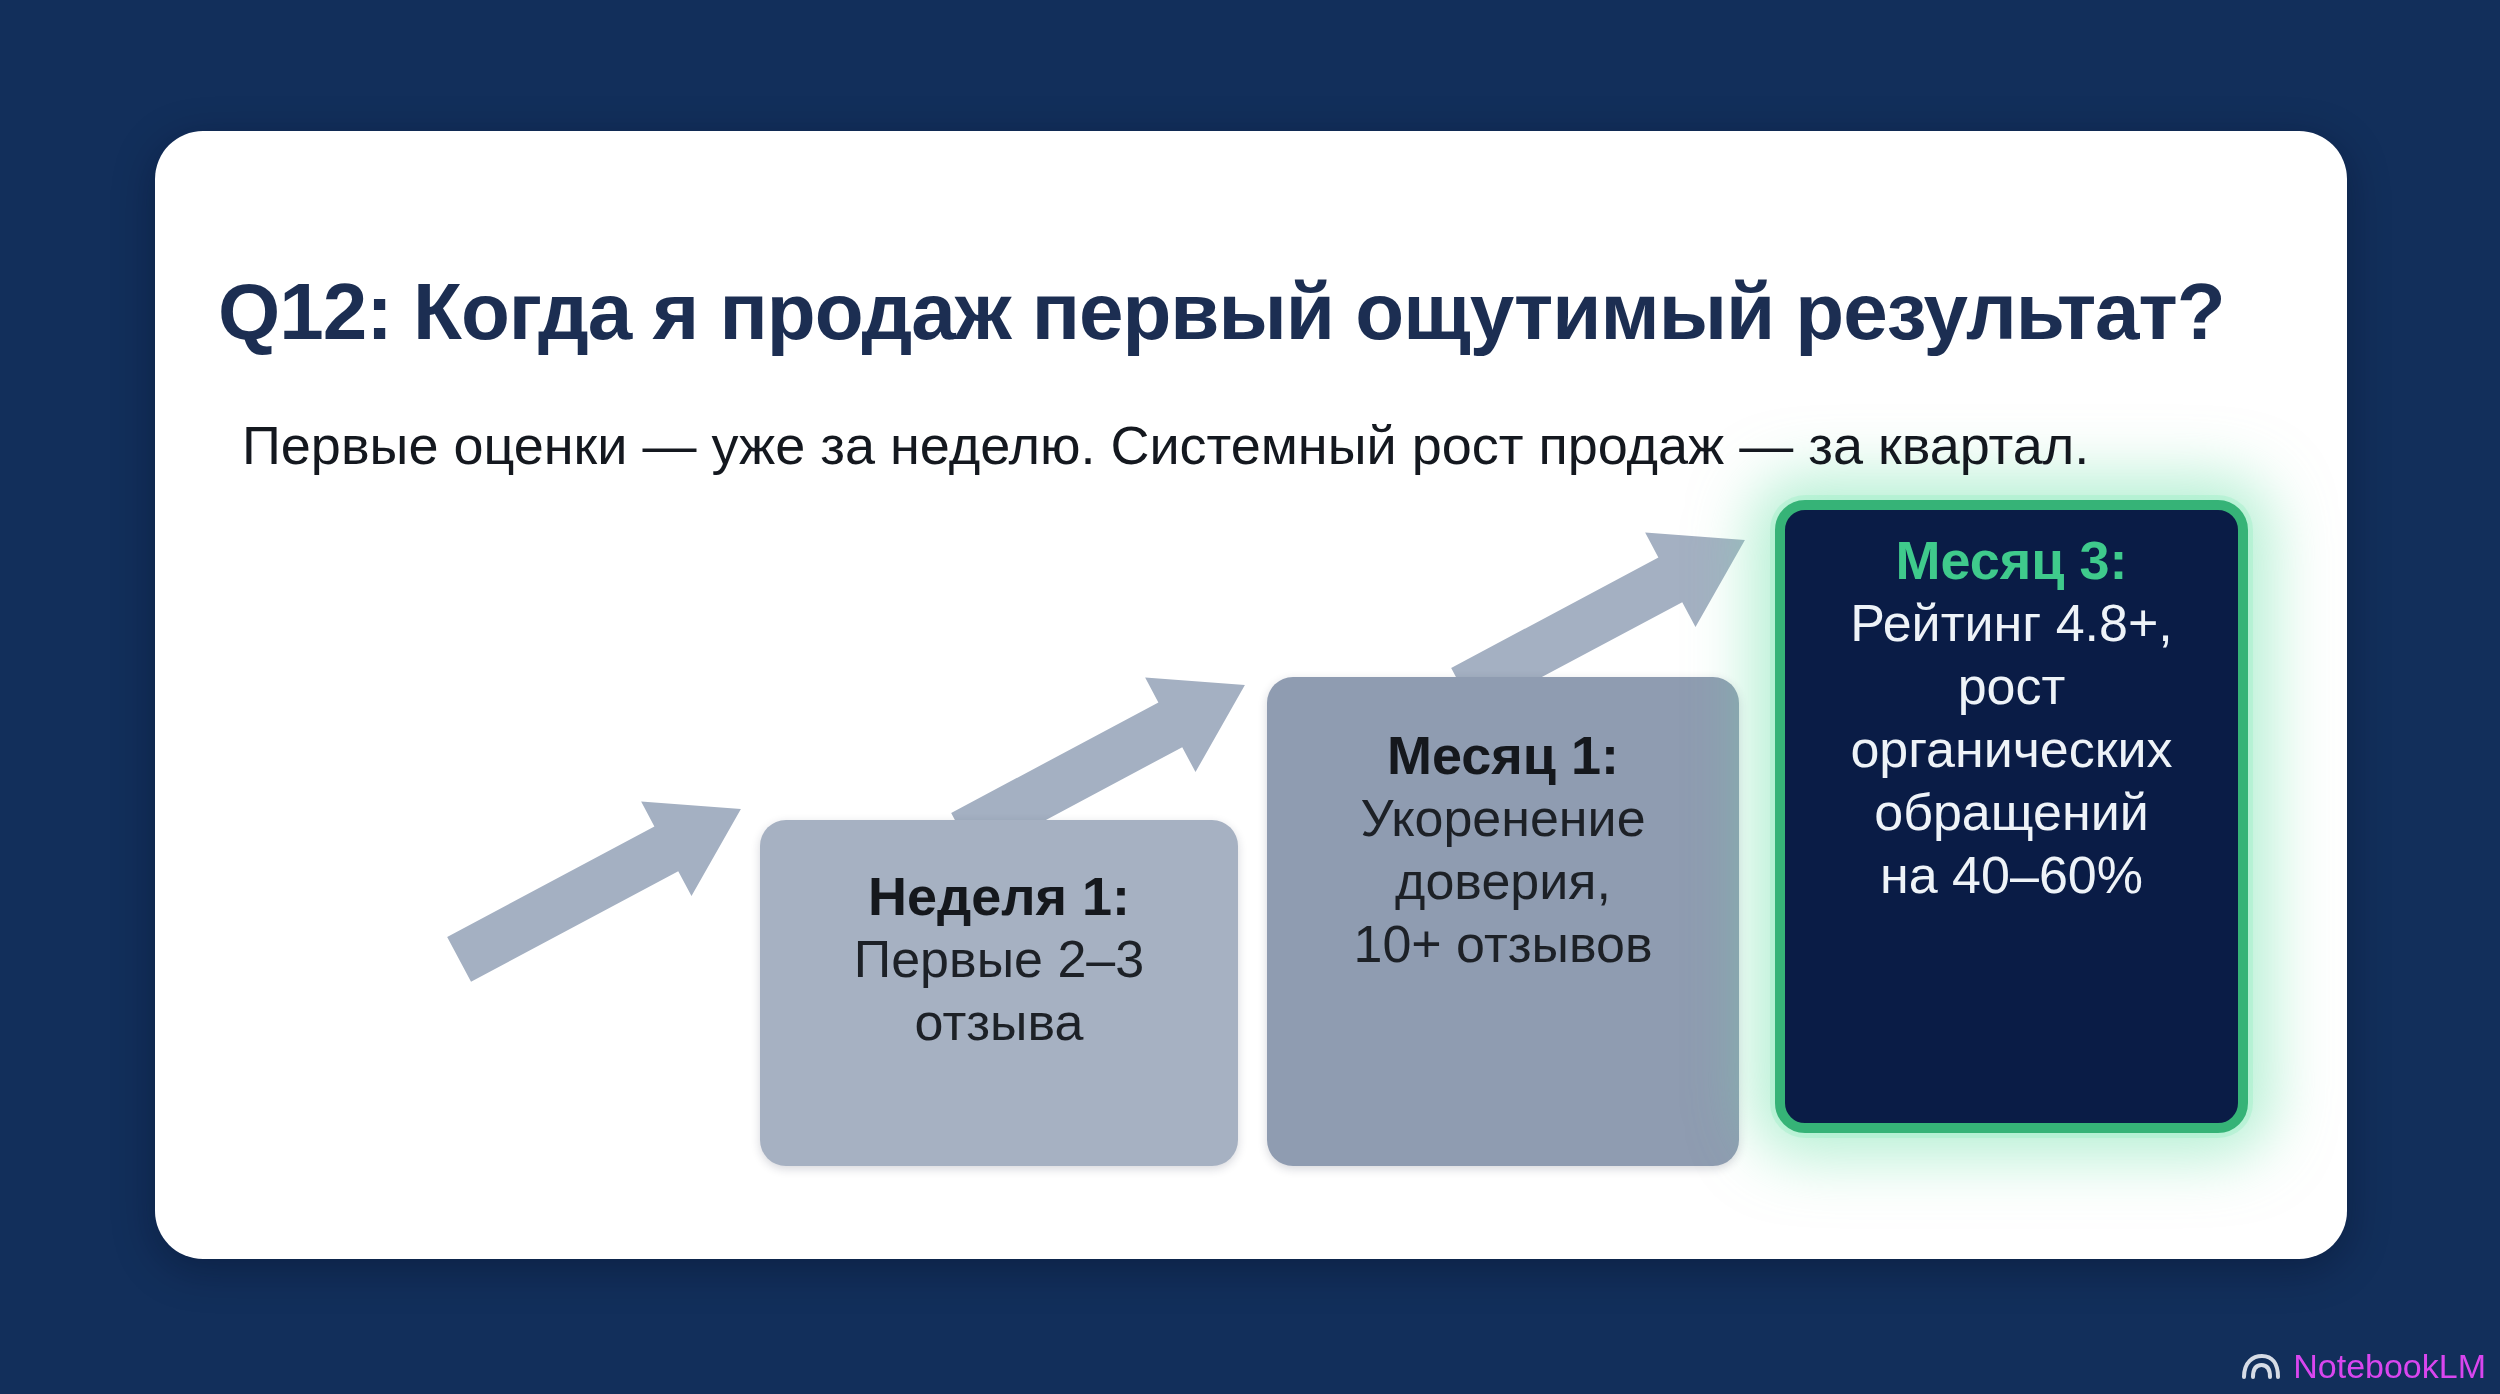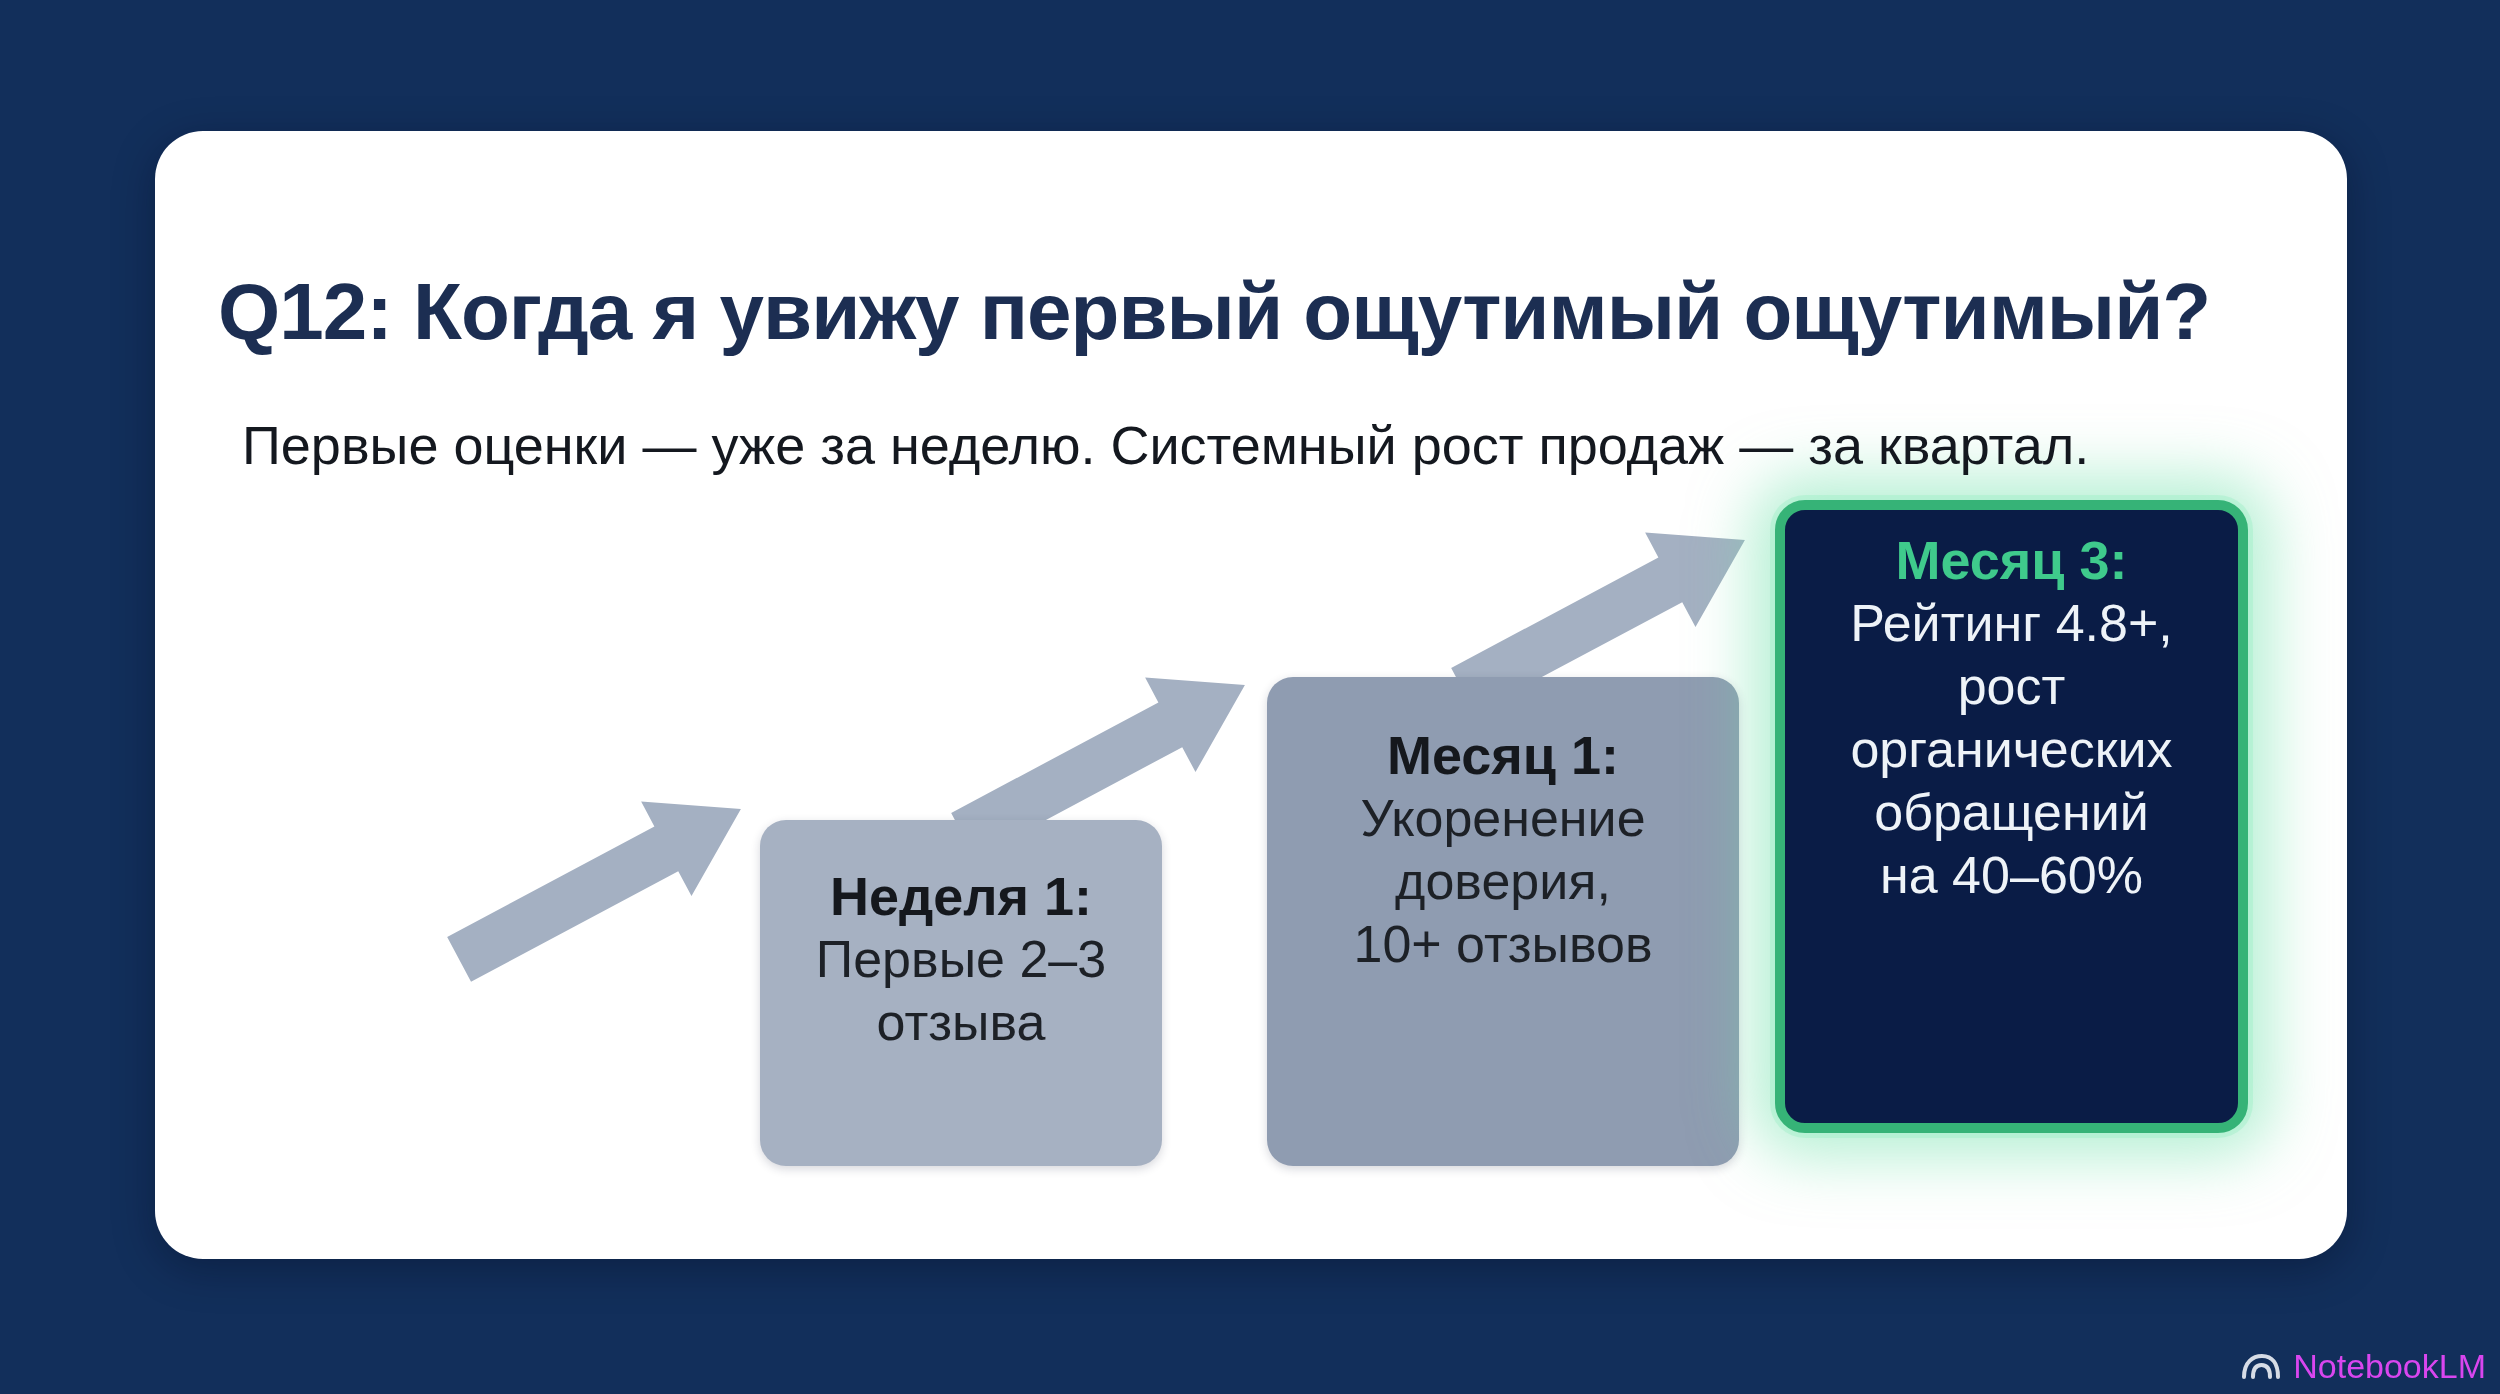--- a/index.html
+++ b/index.html
@@ -60,21 +60,21 @@
   }
   .step-body{
     font-size:52px;
     font-weight:400;
     color:#1d2127;
     line-height:63px;
     white-space:pre-line;
     text-align:center;
   }
   .step-1{left:252px;top:948px;width:478px;height:218px;background:#dde2e8;padding-top:24px;}
-  .step-2{left:760px;top:820px;width:402px;height:346px;background:#a6b1c2;padding-top:44px;}
+  .step-2{left:760px;top:820px;width:478px;height:346px;background:#a6b1c2;padding-top:44px;}
   .step-3{left:1267px;top:677px;width:472px;height:489px;background:#8f9cb1;padding-top:46px;}
   .step-4{
     left:1775px;top:500px;width:473px;height:633px;
     background:#0a1c46;
     border:10px solid #36b377;
     border-radius:30px;
     padding-top:18px;
     box-shadow:0 0 0 5px rgba(160,240,200,0.45), 0 0 60px 24px rgba(110,225,170,0.50);
   }
   .step-4 .step-heading{color:#3fca8c;}
@@ -89,21 +89,21 @@
     z-index:3;
   }
   .footer svg{display:block;}
 </style>
 </head>
 <body>
 
 <div class="stage">
   <div class="card"></div>
 
-  <h1 class="title">Q12: Когда я увижу первый ощутимый ощутимый?</h1>
+  <h1 class="title">Q12: Когда я продаж первый ощутимый результат?</h1>
   <p class="subtitle">Первые оценки — уже за неделю. Системный рост продаж — за квартал.</p>
 
   <div class="timeline">
 
     <div class="arrow arrow-1">
       <svg viewBox="0 0 330 210" xmlns="http://www.w3.org/2000/svg">
         <polygon fill="#a4b0c2" points="2.3,151.2 222.9,33.5 208.8,7.0 315,15 262.4,107.6 248.3,81.1 27.7,198.8"></polygon>
       </svg>
     </div>
     <div class="arrow arrow-2">

